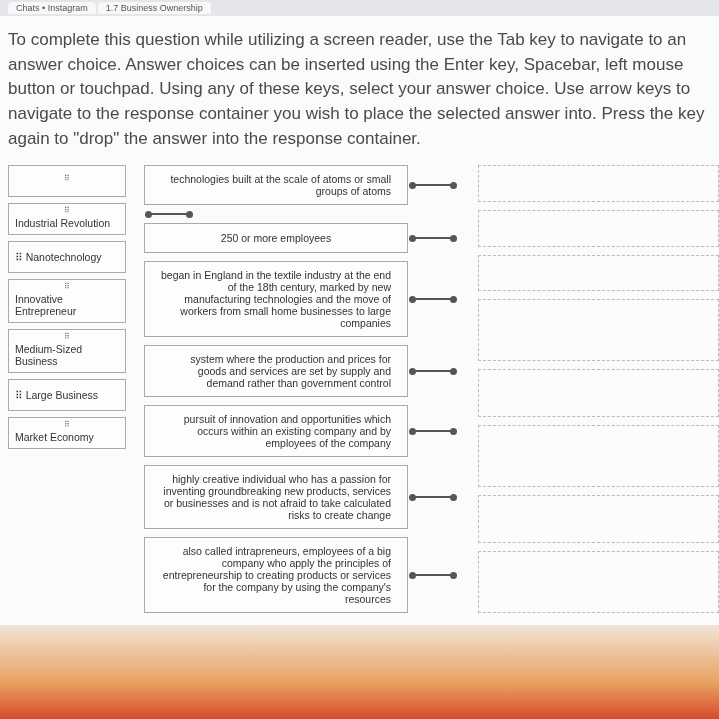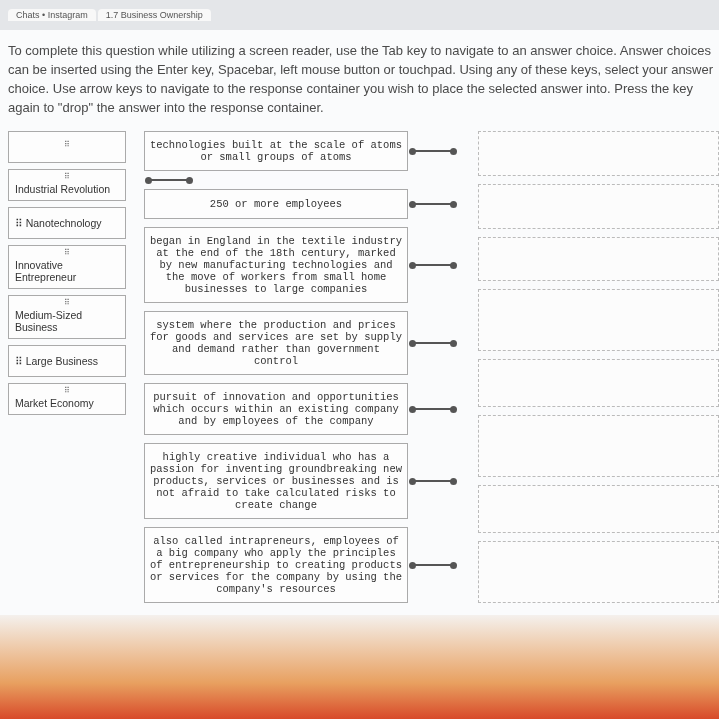--- a/index.html
+++ b/index.html
@@ -9,39 +9,39 @@
       width: 719px;
       height: 719px;
       overflow: hidden;
       position: relative;
     }
     .browser-tabs {
       display: flex;
       gap: 2px;
       padding: 6px 8px;
       background: #e4e6e9;
-      height: 30px;
+      height: 16px;
       font-size: 9px;
       align-items: center;
     }
     .tab {
       background: #f8f8f8;
       padding: 1px 8px;
       border-radius: 4px 4px 0 0;
       color: #555;
       display: flex;
       align-items: center;
       gap: 3px;
     }
     .content {
       padding: 12px 0 12px 8px;
       background: #fafbfc;
     }
     .instructions {
-      font-size: 13px;
+      font-size: 17px;
       color: #4a4a4a;
       line-height: 1.45;
       margin-bottom: 14px;
       padding-right: 4px;
     }
     .activity {
       display: flex;
       gap: 18px;
     }
     .terms-col {
@@ -78,30 +78,29 @@
       width: 310px;
     }
     .def-row {
       display: flex;
       align-items: center;
       gap: 0;
     }
     .def {
       border: 1px solid #aaa;
       background: #fdfdfd;
-      padding: 7px 4px;
+      padding: 7px 16px;
       font-size: 10.5px;
       color: #333;
-      text-align: center;
+      text-align: right;
       flex: 1;
       display: flex;
       align-items: center;
       justify-content: center;
       min-height: 30px;
-      font-family: Liberation Mono, monospace;
     }
     .connector {
       width: 42px;
       height: 2px;
       background: #555;
       position: relative;
       margin-left: 4px;
     }
     .connector::before, .connector::after {
       content: '';

